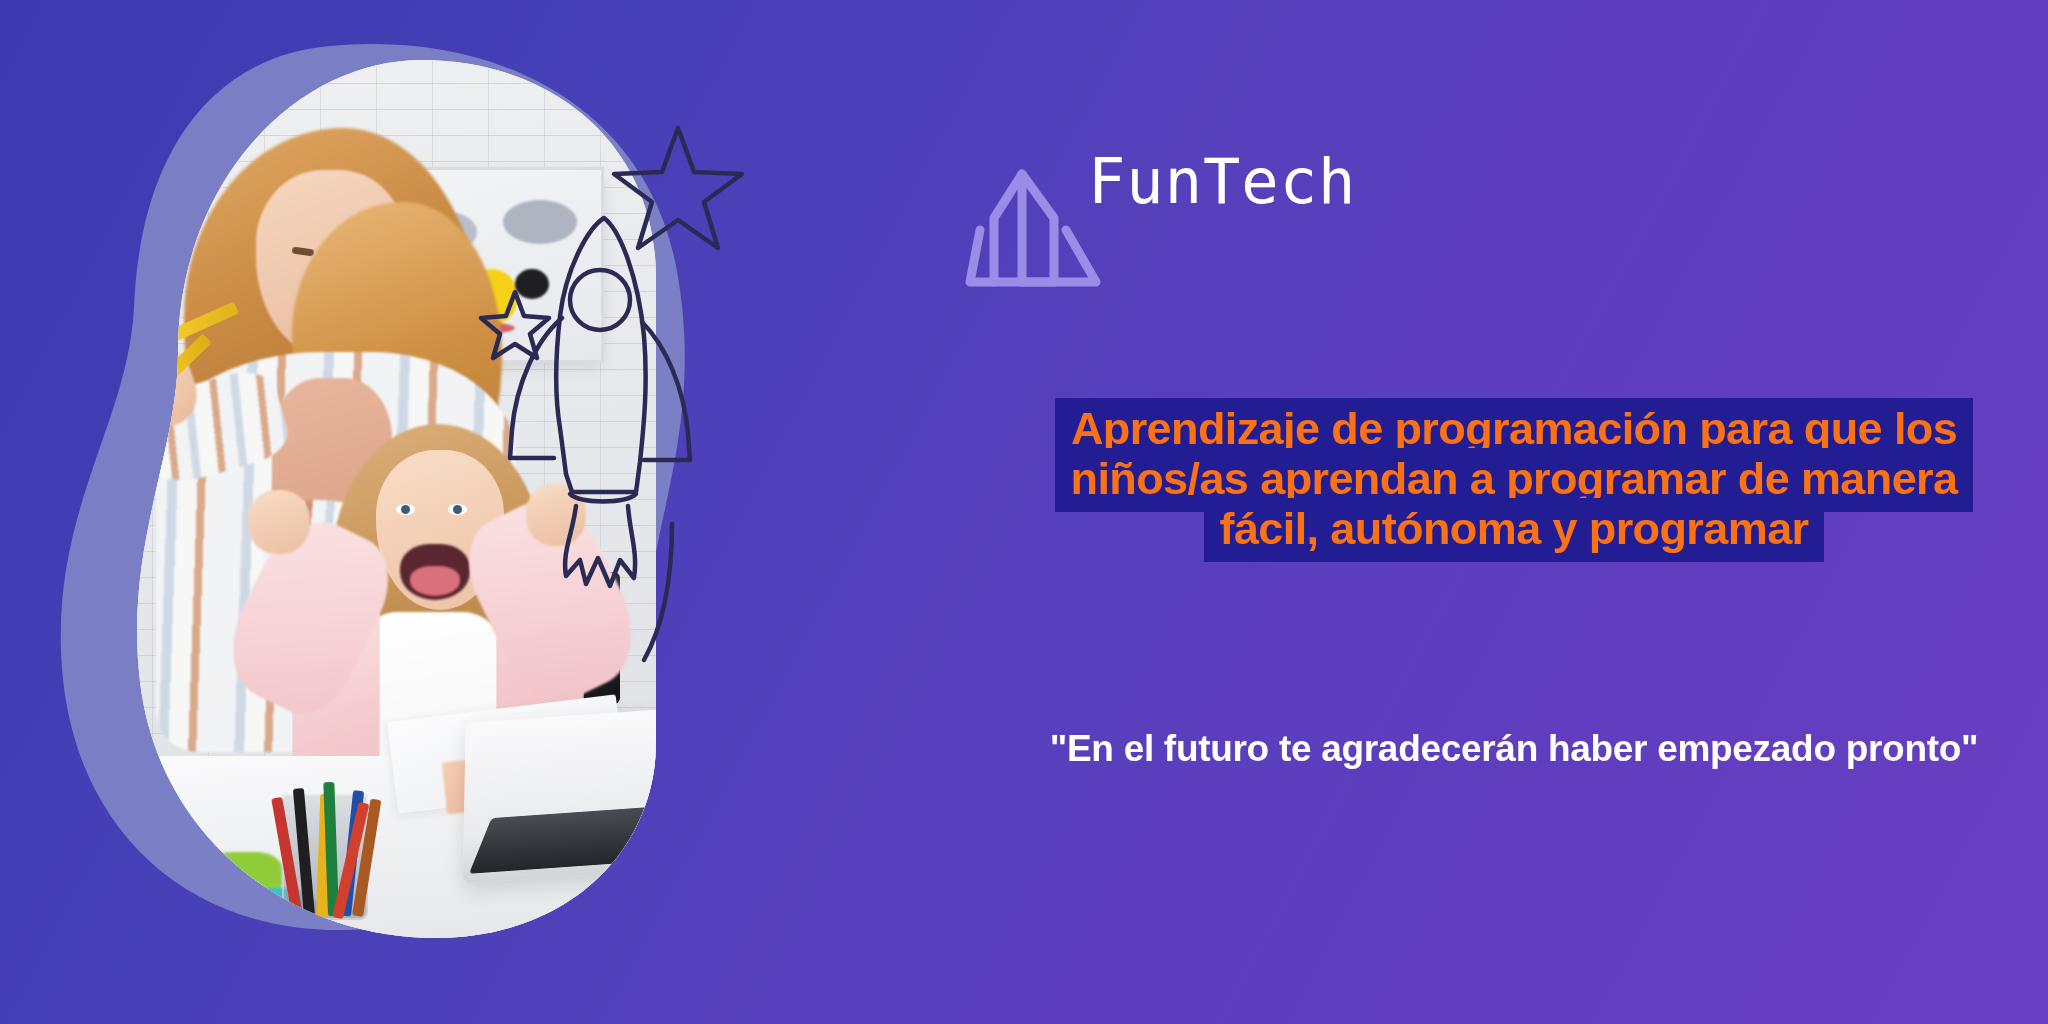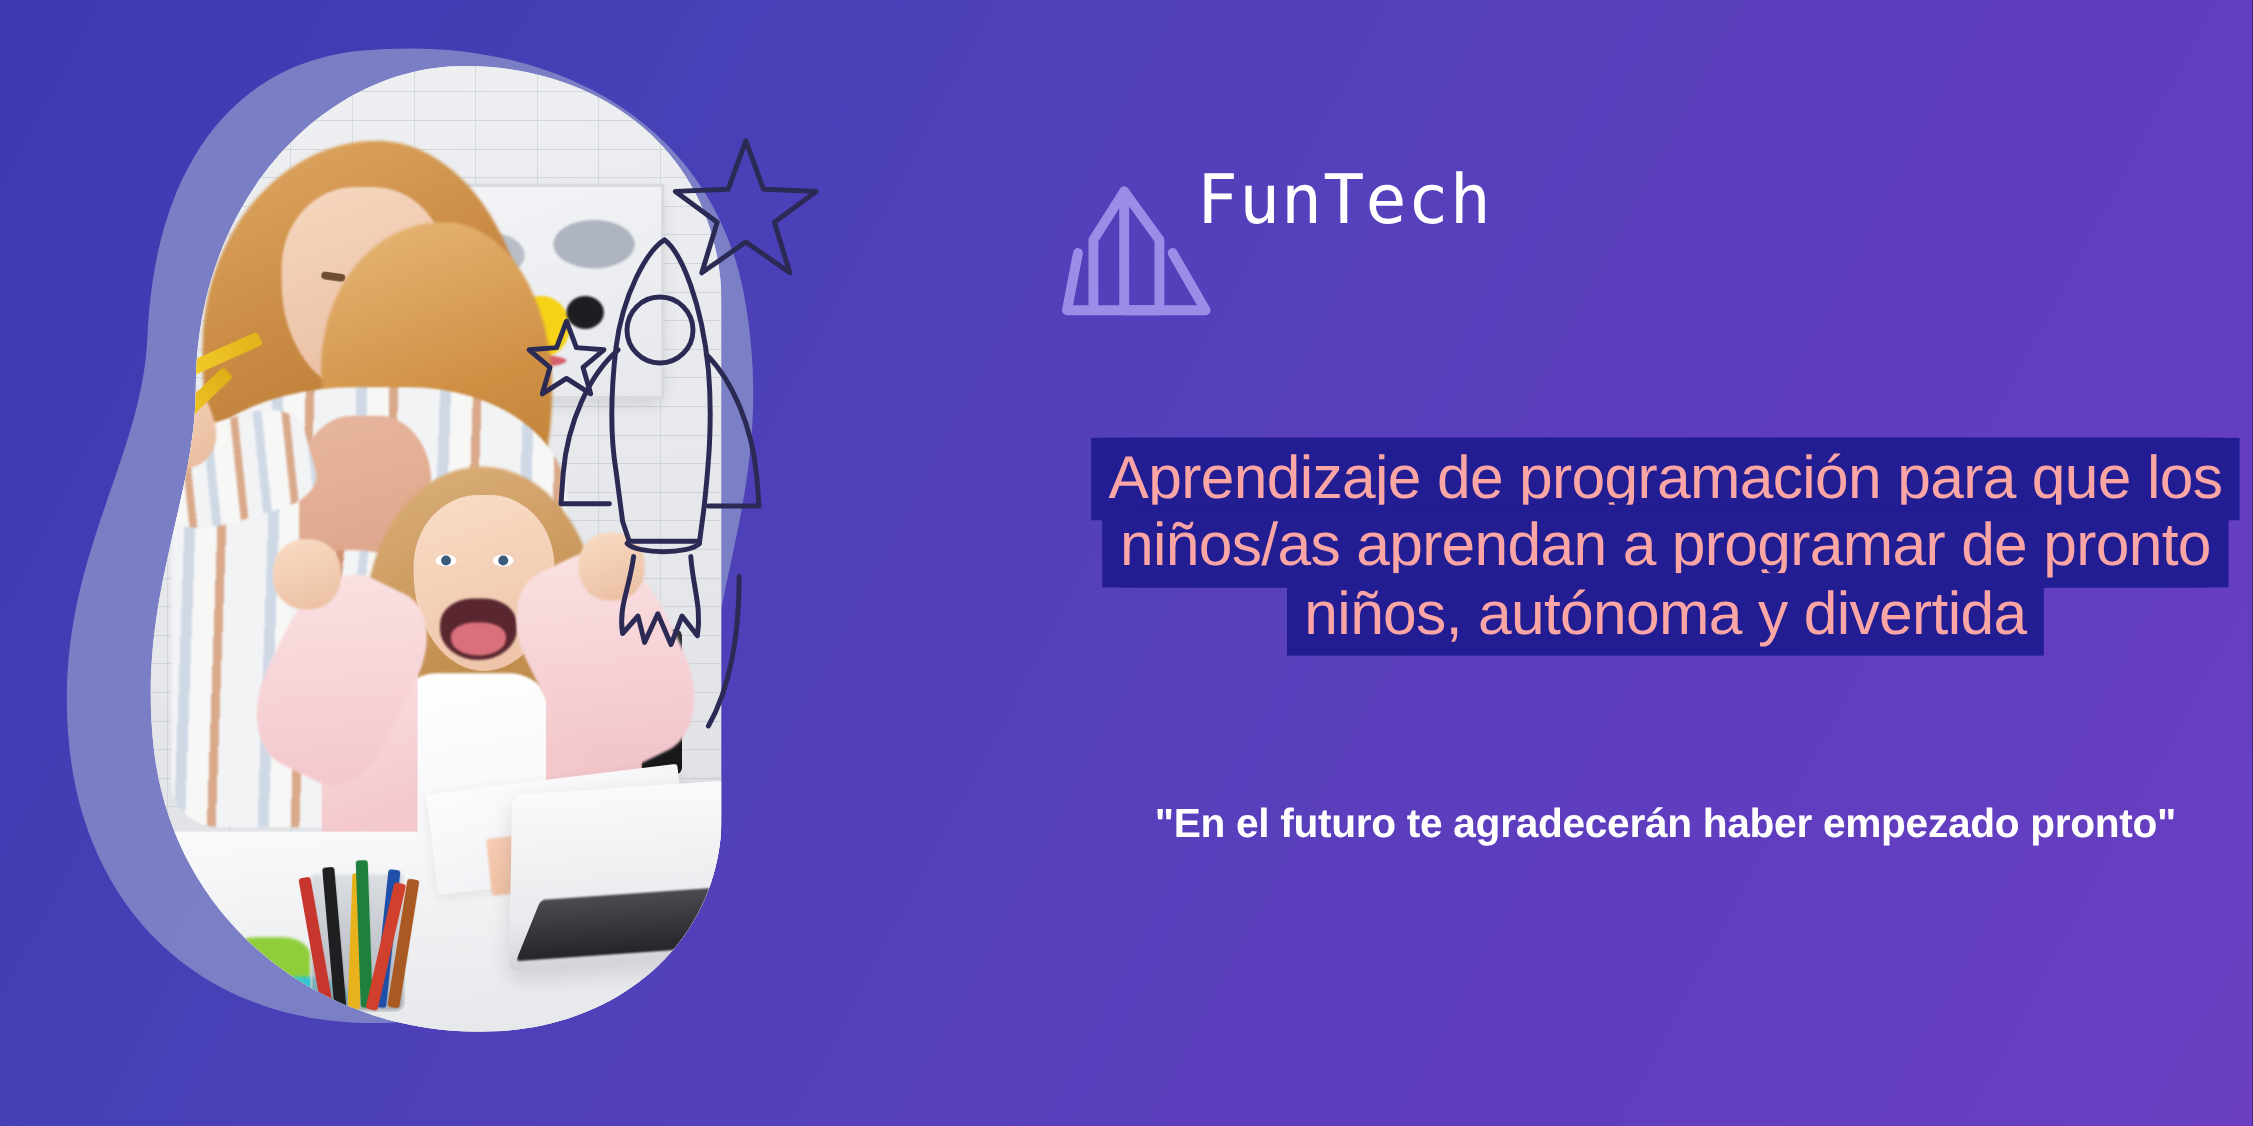--- a/index.html
+++ b/index.html
@@ -222,24 +222,24 @@
     letter-spacing:1px;
     line-height:.96;
   }
   #logo-line1{ font-size:62px; font-weight:300; display:block; }
   #logo-line2{ font-size:70px; font-weight:300; display:block; margin-top:4px; margin-left:6px; }
 
   
   #headline{
     position:absolute; left:0; top:404px; width:1068px;
     text-align:center;
-    font-size:55px; font-weight:normal;
+    font-size:45px; font-weight:bold;
     line-height:1.115;
     letter-spacing:-.6px;
-    color:#fca5a5;
+    color:#f97316;
   }
   #headline .hl{
     display:inline;
     background:#231d93;
     box-shadow:16px 0 0 #231d93, -16px 0 0 #231d93;
     padding:5px 0 8px 0;
     -webkit-box-decoration-break:clone;
     box-decoration-break:clone;
   }
 
@@ -383,20 +383,20 @@
           <path d="M16 72 L 6 124 L 132 124 L 102 72"></path>
         </g>
       </svg>
       <div id="logo-text">
         <span id="logo-line1">FunTech</span>
       </div>
     </div>
 
     <div id="headline">
       <span class="hl">Aprendizaje de programación para que los</span><br>
-      <span class="hl">niños/as aprendan a programar de pronto</span><br>
-      <span class="hl">niños, autónoma y divertida</span>
+      <span class="hl">niños/as aprendan a programar de manera</span><br>
+      <span class="hl">fácil, autónoma y programar</span>
     </div>
 
     <div id="tagline">"En el futuro te agradecerán haber empezado pronto"</div>
 
   </div>
 </div>
 
 </body></html>

